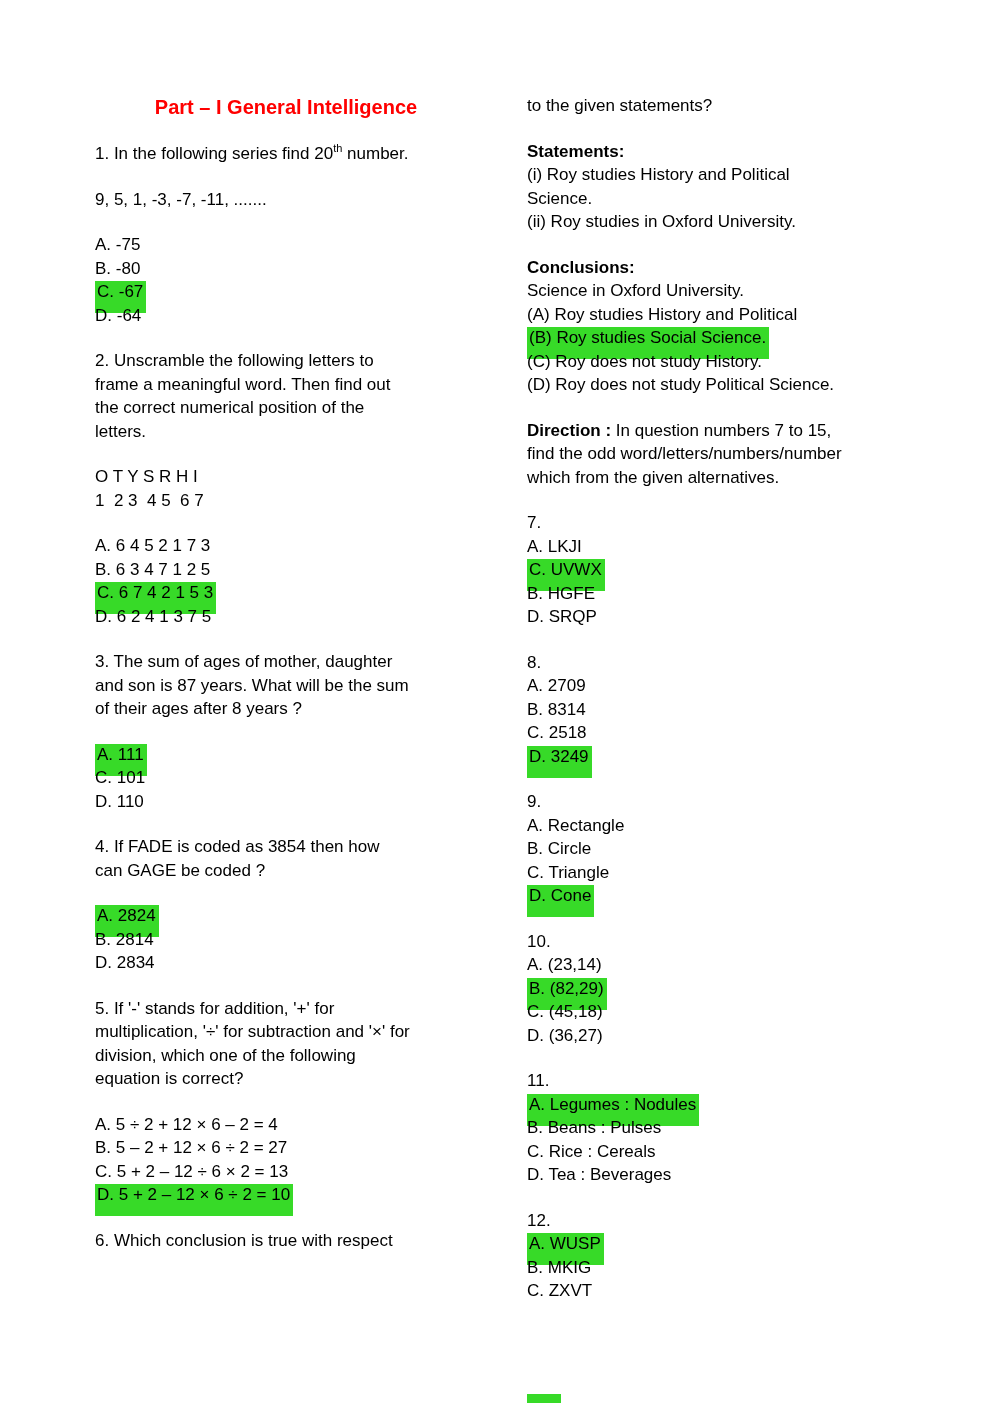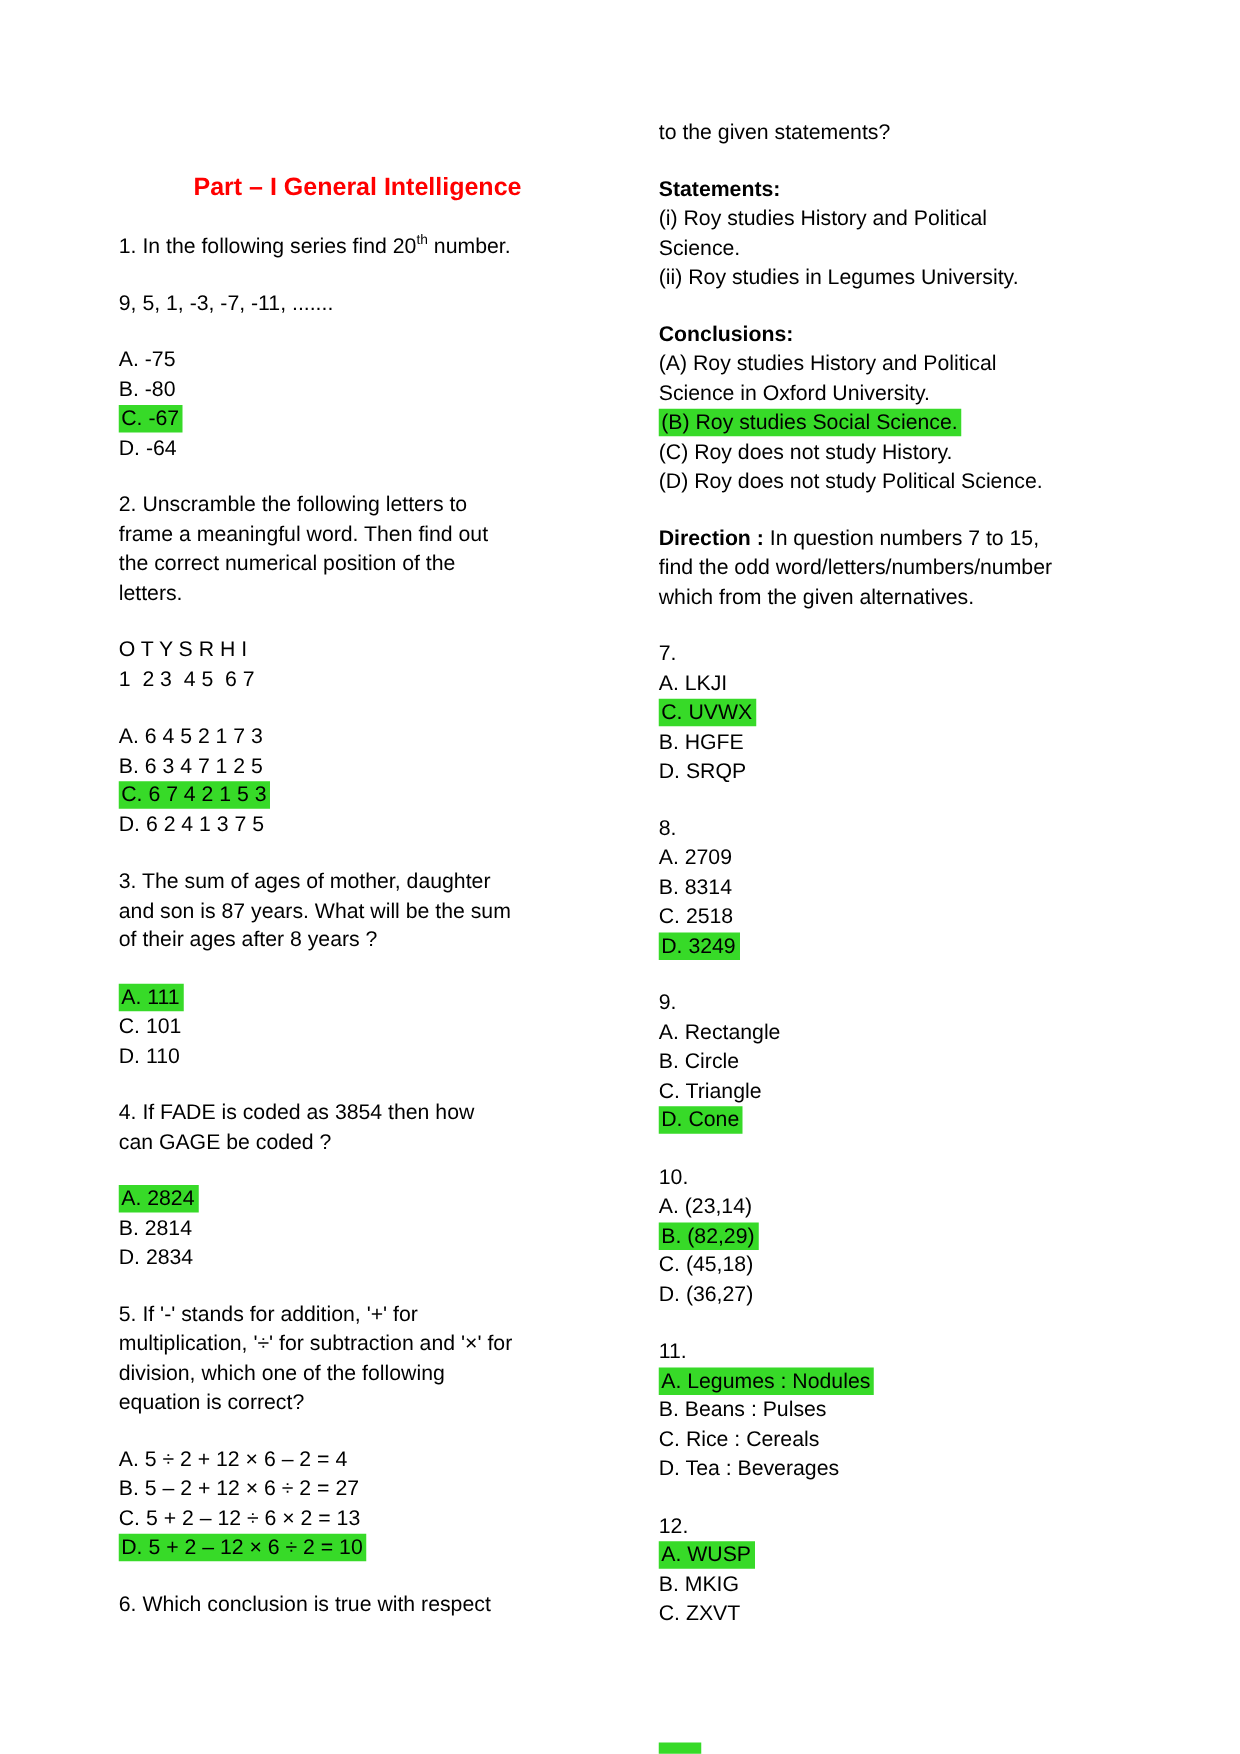--- a/index.html
+++ b/index.html
@@ -7,35 +7,35 @@
   body {
     background: #ffffff;
     font-family: "Liberation Sans", sans-serif;
     font-size: 17px;
     color: var(--text-color, #000);
     position: relative;
     overflow: hidden;
   }
   .page { position: absolute; inset: 0; background: #ffffff; }
   .col { position: absolute; top: 94px; }
-  .col-left  { left: 95px;  width: 382px; margin-top: 43px; }
+  .col-left  { left: 95px;  width: 382px; }
   .col-right { left: 527px; width: 382px; }
   .block { margin-bottom: 22px; }
   .line { line-height: 23.5px; min-height: 23.5px; white-space: pre-wrap; }
   .title-line {
     text-align: center;
     font-weight: 700;
     font-size: 20px;
     line-height: 26px;
     color: var(--title-color, #ff0000);
   }
   .bold { font-weight: 700; margin-top: 16px; }
   .hl {
     background: var(--hl-color, #37da28);
-    padding: 1px 3px 2px 2px;
+    padding: 1px 3px 12px 2px;
   }
   sup { font-size: 11px; line-height: 0; }
   .cutoff-highlight {
     position: absolute;
     left: 527px;
     top: 1394px;
     width: 34px;
     height: 9px;
     background: var(--hl-color, #37da28);
   }
@@ -112,26 +112,26 @@
       </div>
     </div>
   <div class="col col-right">
       <div class="block block-question-text">
         <div class="line"><span>to the given statements?</span></div>
       </div>
       <div class="block block-statements">
         <div class="line"><span class="bold">Statements:</span></div>
         <div class="line"><span>(i) Roy studies History and Political</span></div>
         <div class="line"><span>Science.</span></div>
-        <div class="line"><span>(ii) Roy studies in Legumes University.</span></div>
+        <div class="line"><span>(ii) Roy studies in Oxford University.</span></div>
       </div>
       <div class="block block-conclusions">
         <div class="line"><span class="bold">Conclusions:</span></div>
+        <div class="line"><span>Science in Oxford University.</span></div>
         <div class="line"><span>(A) Roy studies History and Political</span></div>
-        <div class="line"><span>Science in Oxford University.</span></div>
         <div class="line"><span class="hl">(B) Roy studies Social Science.</span></div>
         <div class="line"><span>(C) Roy does not study History.</span></div>
         <div class="line"><span>(D) Roy does not study Political Science.</span></div>
       </div>
       <div class="block block-direction">
         <div class="line"><span class="bold">Direction :</span><span> In question numbers 7 to 15,</span></div>
         <div class="line"><span>find the odd word/letters/numbers/number</span></div>
         <div class="line"><span>which from the given alternatives.</span></div>
       </div>
       <div class="block block-options">

